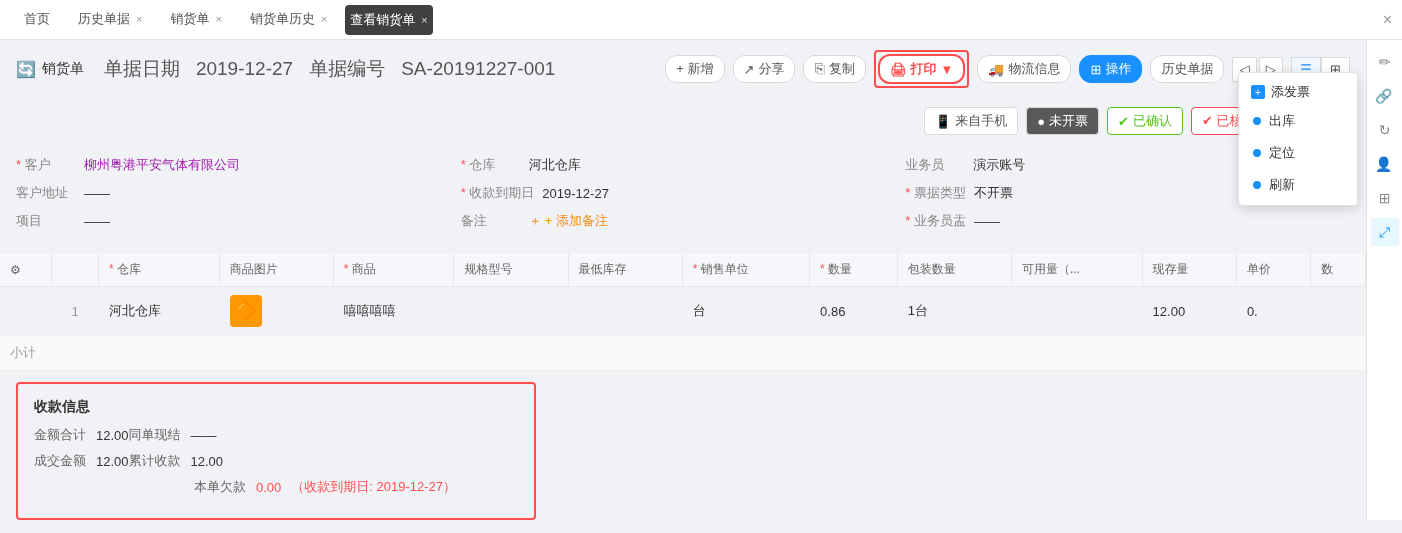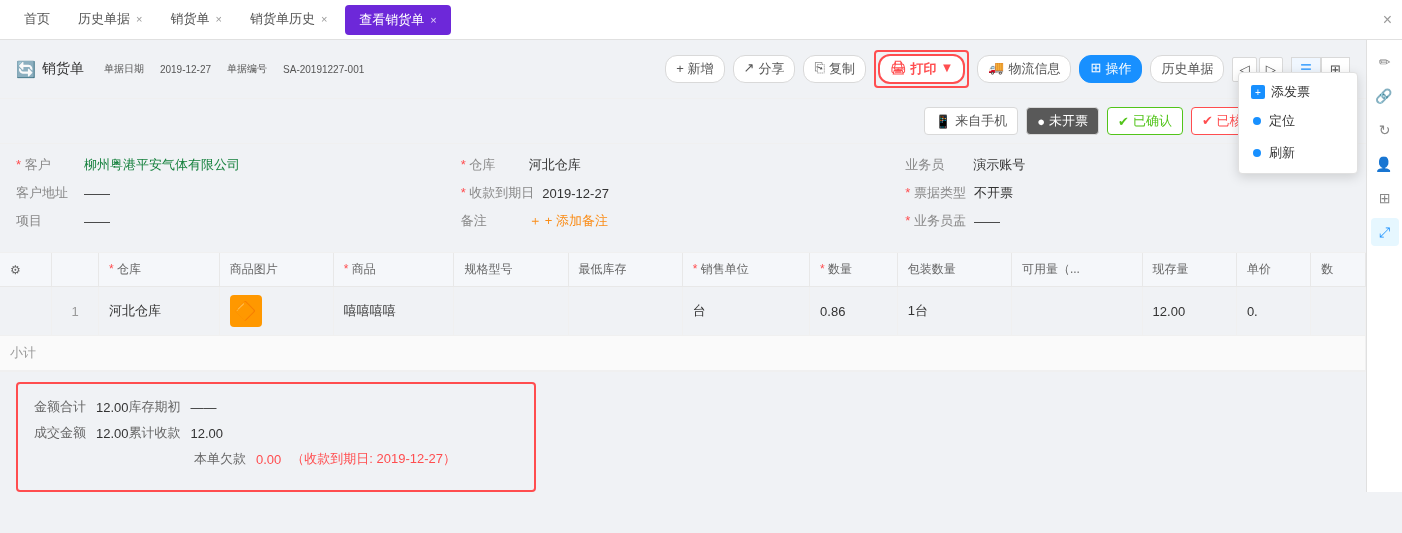--- a/index.html
+++ b/index.html
@@ -13,22 +13,22 @@
     }
     .tab-item {
       display: flex; align-items: center; padding: 0 14px; height: 24px;
       cursor: pointer; font-size: 13px; color: #555; border-bottom: 2px solid transparent;
       white-space: nowrap;
     }
     .tab-item .tab-close {
       margin-left: 6px; color: #999; font-size: 11px; cursor: pointer;
     }
     .tab-item.active-green {
-      background: #6d28d9; color: #fff; border-radius: 4px;
-      height: 30px; margin: 5px 4px; padding: 0 14px;
+      background: #404040; color: #fff; border-radius: 4px;
+      height: 30px; margin: 5px 4px; padding: 0 5px;
       border-bottom: none;
     }
     .tab-bar-close {
       position: absolute; right: 10px; font-size: 16px; color: #999; cursor: pointer;
     }
 
     
     .doc-header {
       display: flex; align-items: center; padding: 10px 16px;
       border-bottom: 1px solid #f0f0f0;
@@ -40,26 +40,26 @@
     .doc-title {
       display: flex; align-items: center; gap: 6px;
       font-size: 14px; font-weight: 500; color: #333;
     }
     .doc-title-icon {
       color: #1890ff; font-size: 16px;
     }
     .doc-meta {
       display: flex; align-items: center; gap: 16px; color: #555;
     }
-    .doc-meta span { font-size: 10px; }
+    .doc-meta span { font-size: 19px; }
     .doc-header-right {
       display: flex; align-items: center; gap: 8px;
     }
     .btn-sm {
-      display: inline-flex; gap: 4px;
+      display: inline-flex; align-items: center; gap: 4px;
       padding: 4px 10px; border-radius: 12px; border: 1px solid #d9d9d9;
       background: #fff; cursor: pointer; font-size: 13px; color: #555;
       white-space: nowrap;
     }
     .btn-print {
       border: 2px solid #ff4d4f; color: #ff4d4f; font-weight: bold;
       background: #fff;
     }
     .btn-operation {
       background: #1890ff; color: #fff; border-color: #1890ff;
@@ -118,21 +118,21 @@
       display: flex; align-items: center; margin-bottom: 10px;
     }
     .form-group {
       display: flex; align-items: center; flex: 1; gap: 8px;
     }
     .form-label {
       color: #888; white-space: nowrap; min-width: 60px;
     }
     .required-star { color: #ff4d4f; }
     .form-value { color: #333; }
-    .form-link { color: #15803d; cursor: pointer; }
+    .form-link { color: #a21caf; cursor: pointer; }
     .form-add { color: #fa8c16; cursor: pointer; display: flex; align-items: center; gap: 3px; }
 
     
     .table-section {
       border-bottom: 1px solid #f0f0f0;
     }
     table {
       width: 100%; border-collapse: collapse;
     }
     th {
@@ -428,27 +428,28 @@
             <td></td>
           </tr>
           <tr class="subtotal">
             <td colspan="14">小计</td>
           </tr>
         </tbody>
       </table>
     </div>
 
     <div class="payment-section">
+      <div class="payment-title">收款信息</div>
       <div class="payment-row">
         <div class="payment-item">
           <span class="payment-label">金额合计</span>
           <span class="payment-value">12.00</span>
         </div>
         <div class="payment-item">
-          <span class="payment-label">库存期初</span>
+          <span class="payment-label">同单现结</span>
           <span class="payment-value">——</span>
         </div>
       </div>
       <div class="payment-row">
         <div class="payment-item">
           <span class="payment-label">成交金额</span>
           <span class="payment-value">12.00</span>
         </div>
         <div class="payment-item">
           <span class="payment-label">累计收款</span>
@@ -474,20 +475,24 @@
     <div class="sidebar-icon active">⤢</div>
   </div>
 
   <div class="dropdown-menu">
     <div class="dropdown-menu-header">
       <div class="icon-sq">+</div>
       <span>添发票</span>
     </div>
     <div class="dropdown-item">
       <div class="dot-blue"></div>
+      <span>出库</span>
+    </div>
+    <div class="dropdown-item">
+      <div class="dot-blue"></div>
       <span>定位</span>
     </div>
     <div class="dropdown-item">
       <div class="dot-blue"></div>
       <span>刷新</span>
     </div>
   </div>
 </div>
 
 </body></html>

